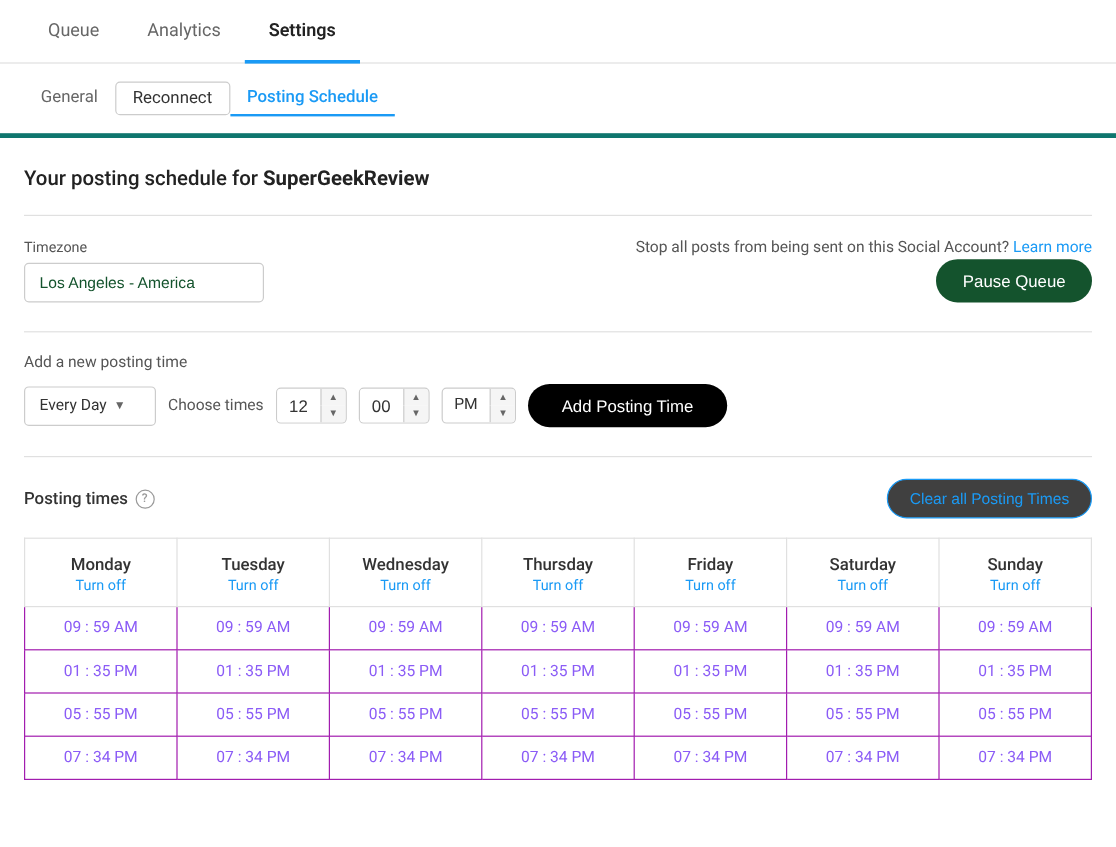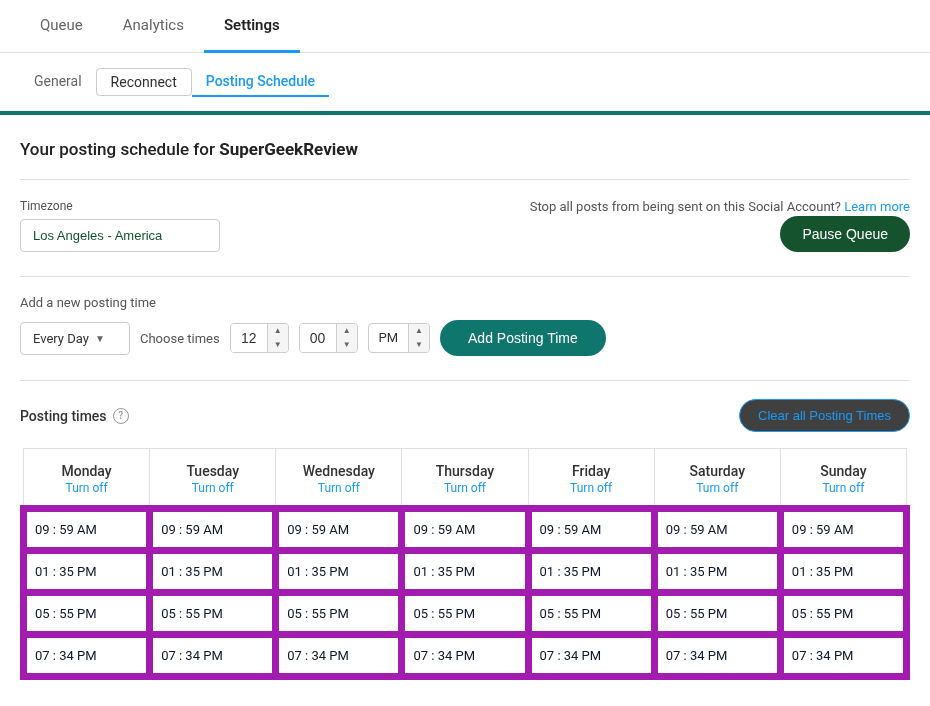--- a/index.html
+++ b/index.html
@@ -48,34 +48,34 @@
     .spinner-input { display: flex; align-items: center; border: 1px solid #ccc; border-radius: 4px; overflow: hidden; }
     .spinner-input input { width: 36px; border: none; text-align: center; font-size: 14px; padding: 6px 2px; outline: none; color: #333; }
     .spinner-arrows { display: flex; flex-direction: column; }
     .spinner-arrows button { background: #f5f5f5; border: none; border-left: 1px solid #ccc; cursor: pointer; font-size: 8px; padding: 3px 6px; color: #666; line-height: 1; }
 
     .ampm-selector { display: flex; align-items: flex-start; border: 1px solid #ccc; border-radius: 4px; overflow: hidden; }
     .ampm-selector span { padding: 6px 10px; font-size: 13px; color: #333; }
     .ampm-arrows { display: flex; flex-direction: column; }
     .ampm-arrows button { background: #f5f5f5; border: none; border-left: 1px solid #ccc; cursor: pointer; font-size: 8px; padding: 3px 6px; color: #666; line-height: 1; }
 
-    .btn-add { background: #0f766e; color: #fff; border: none; border-radius: 20px; padding: 10px 28px; font-size: 14px; cursor: pointer; font-weight: 500; }
+    .btn-add { background: #000000; color: #fff; border: none; border-radius: 20px; padding: 10px 28px; font-size: 14px; cursor: pointer; font-weight: 500; }
 
     
     .posting-times-header { display: flex; align-items: center; justify-content: space-between; margin-bottom: 16px; }
     .posting-times-label { display: flex; align-items: center; gap: 6px; font-size: 14px; color: #333; font-weight: 500; }
     .help-icon { width: 16px; height: 16px; border-radius: 50%; border: 1px solid #999; display: inline-flex; align-items: center; justify-content: center; font-size: 10px; color: #999; cursor: pointer; }
 
     .btn-clear { border: 1px solid #1a9af5; color: #1a9af5; background: #404040; border-radius: 20px; padding: 8px 18px; font-size: 13px; cursor: pointer; }
 
     
     .schedule-table { width: 100%; border-collapse: collapse; border: 1px solid #e0e0e0; }
     .schedule-table th { padding: 14px 0 10px; text-align: center; border: 1px solid #e0e0e0; font-weight: 500; font-size: 14px; color: #333; }
     .schedule-table th .turn-off { display: block; color: #1a9af5; font-size: 12px; font-weight: 400; cursor: pointer; margin-top: 2px; }
-    .schedule-table td { padding: 10px 8px; text-align: left; border: 7px solid #a21caf; font-size: 13px; color: #0f172a; white-space: nowrap; }
+    .schedule-table td { padding: 10px 8px; text-align: center; border: 1px solid #a21caf; font-size: 13px; color: #8b5cf6; white-space: nowrap; }
 
     .time-blue { color: #1a9af5; }
   </style>
 </head>
 <body>
 
 <div class="top-nav">
   <div class="tab">Queue</div>
   <div class="tab">Analytics</div>
   <div class="tab active">Settings</div>

